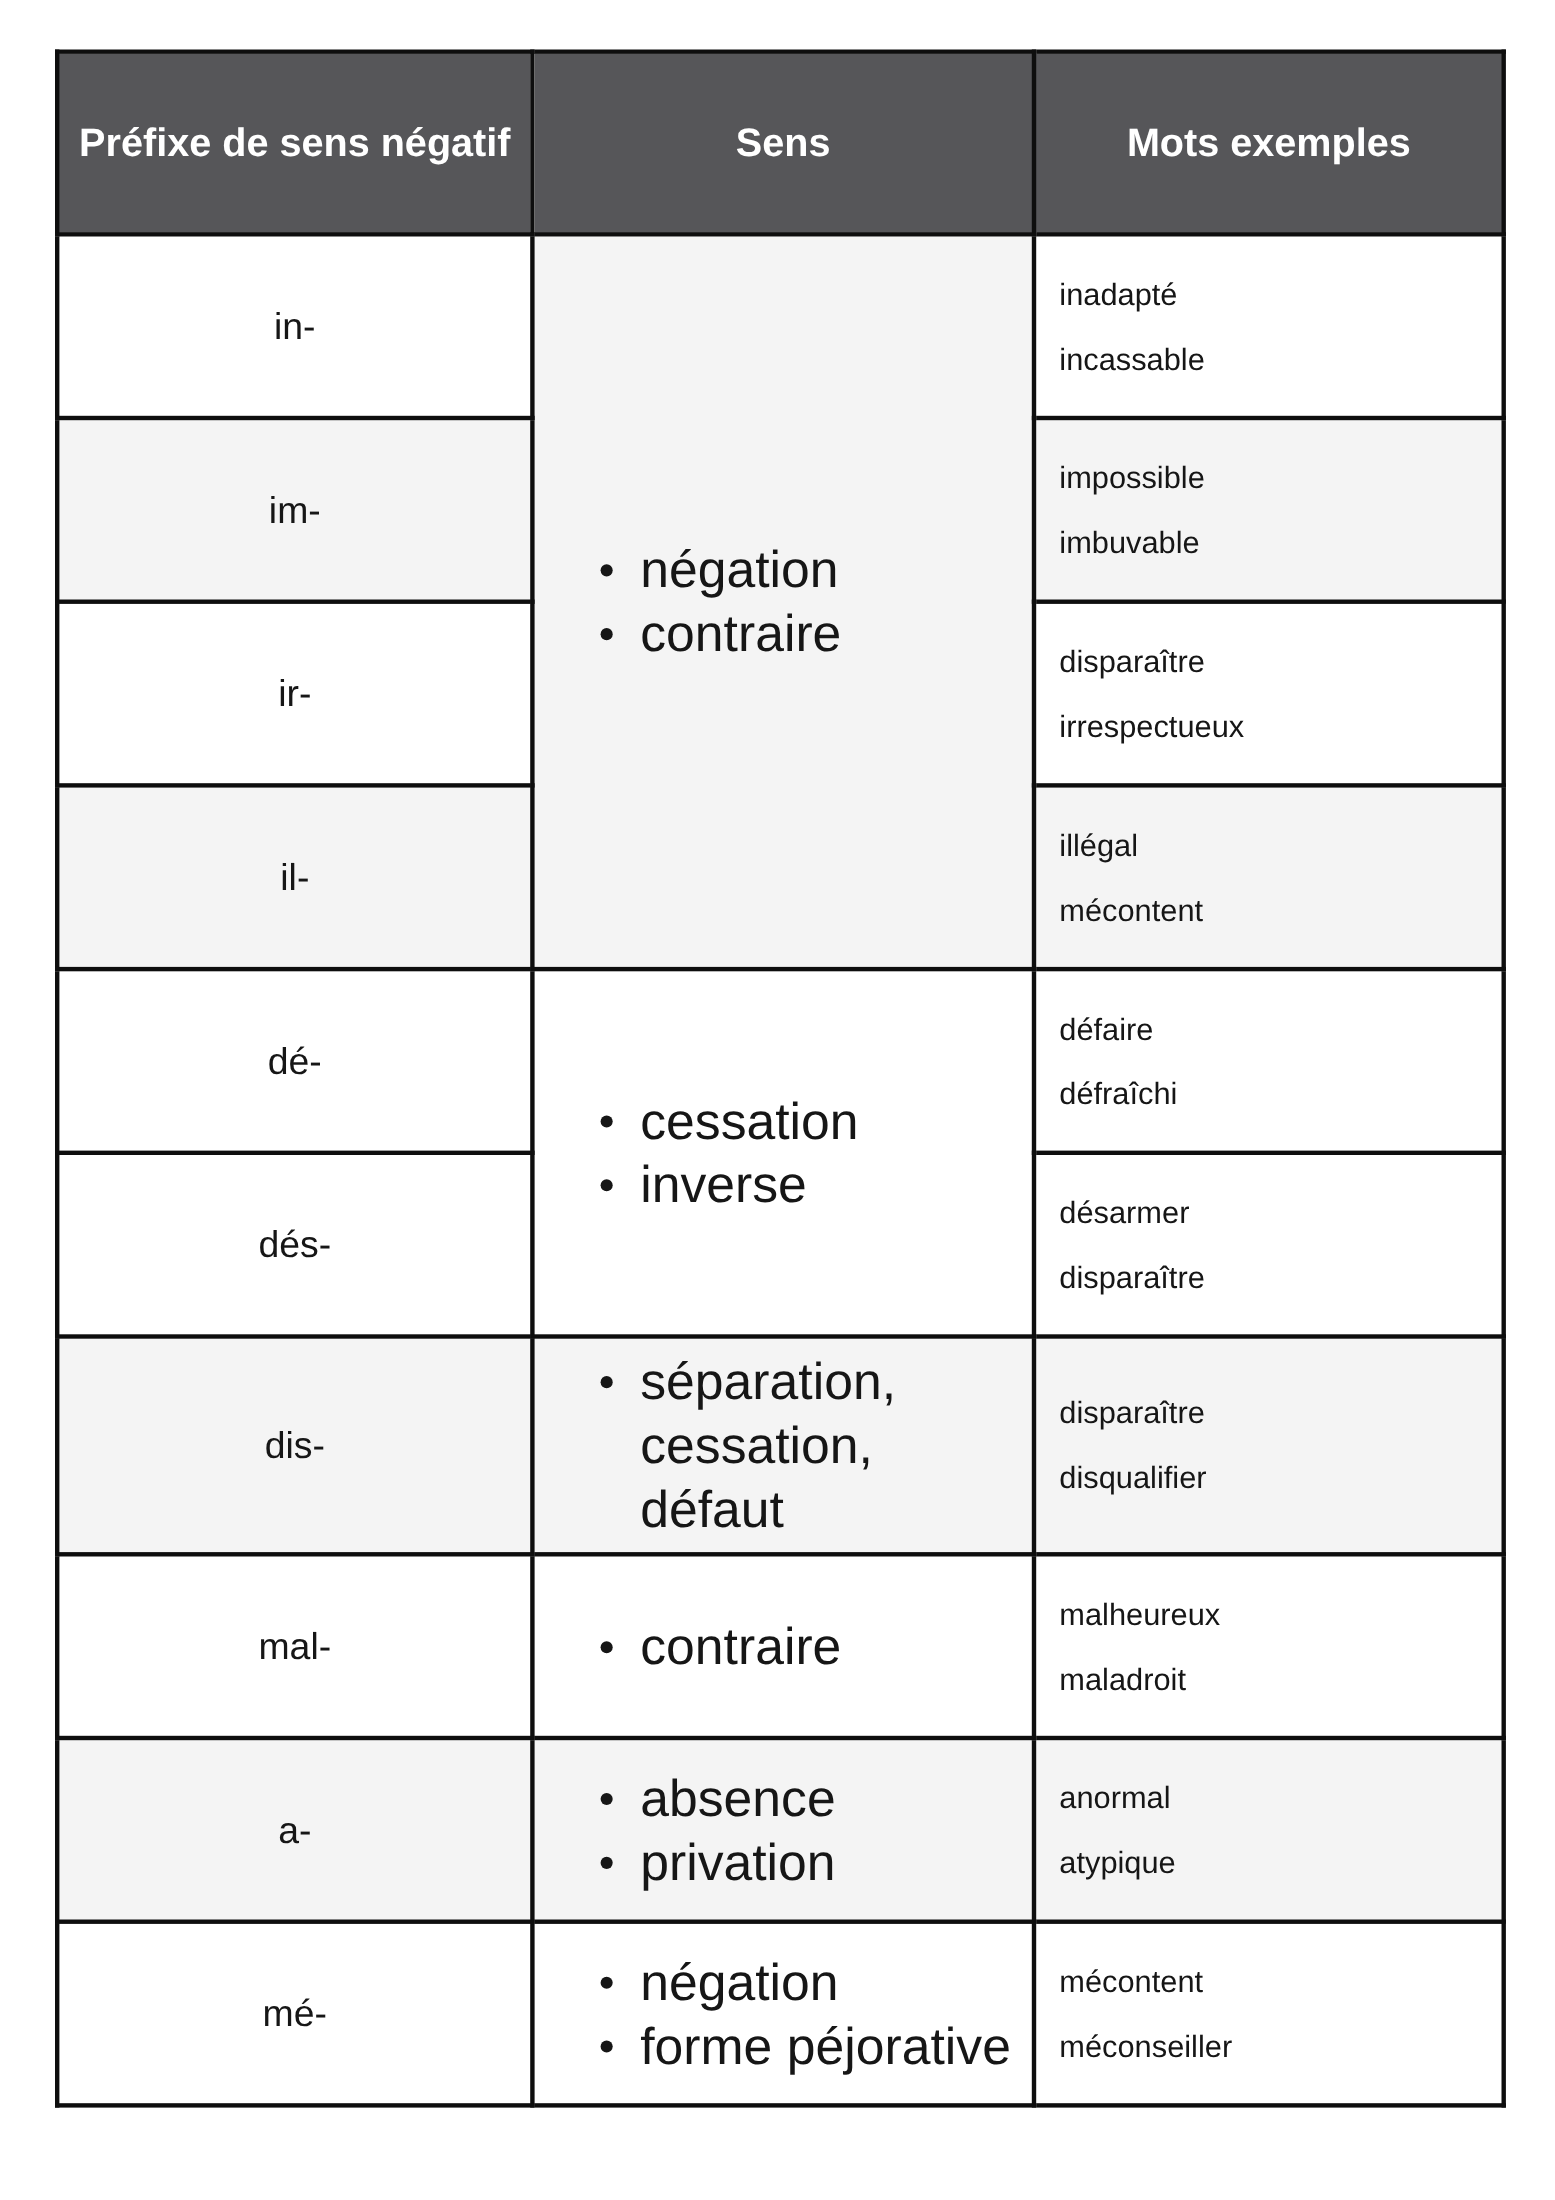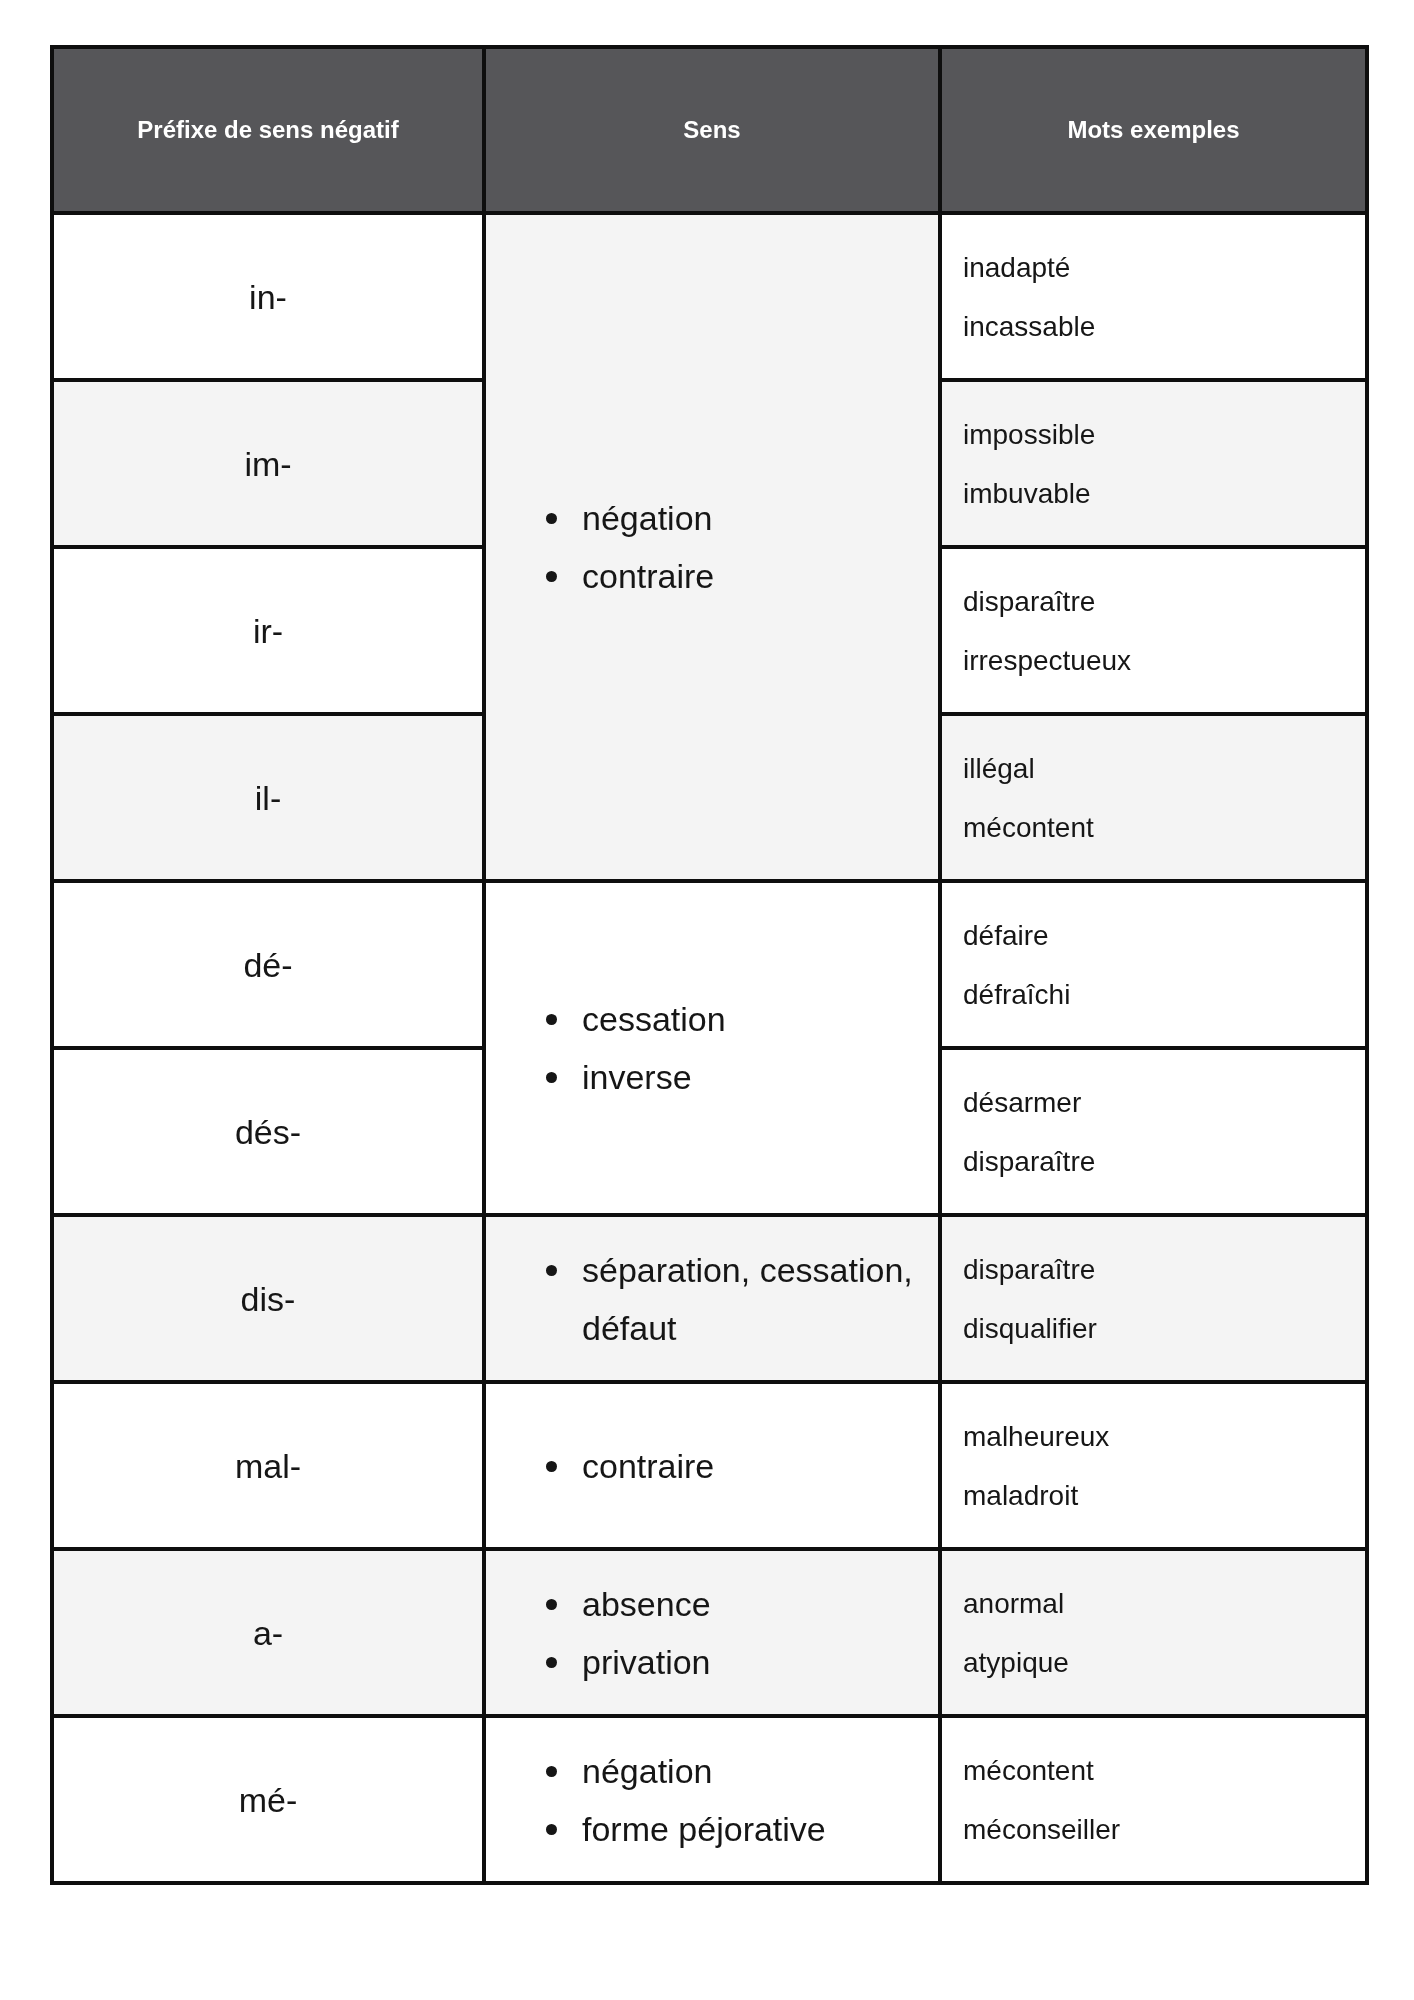--- a/index.html
+++ b/index.html
@@ -37,21 +37,21 @@
   col.c2 { width: 456px; }
   col.c3 { width: 427px; }
   th, td {
     border: 4px solid var(--border);
     overflow: hidden;
   }
   th {
     height: 166px;
     background: var(--header-bg);
     color: var(--header-text);
-    font-size: 24px;
+    font-size: 36px;
     font-weight: bold;
     text-align: center;
     vertical-align: middle;
     line-height: 56px;
     padding: 0 14px;
   }
   tr.body-row { height: 167px; }
   td.prefix-cell {
     text-align: center;
     vertical-align: middle;
@@ -63,21 +63,21 @@
     padding: 10px 12px 10px 60px;
   }
   ul.bullet-list {
     list-style: none;
     margin: 0;
     padding: 0;
   }
   ul.bullet-list li {
     display: flex;
     align-items: flex-start;
-    font-size: 34px;
+    font-size: 47px;
     line-height: 58px;
   }
   ul.bullet-list li .dot {
     flex: 0 0 auto;
     width: 11px;
     height: 11px;
     border-radius: 50%;
     background: var(--text);
     margin: 24px 25px 0 0;
   }

